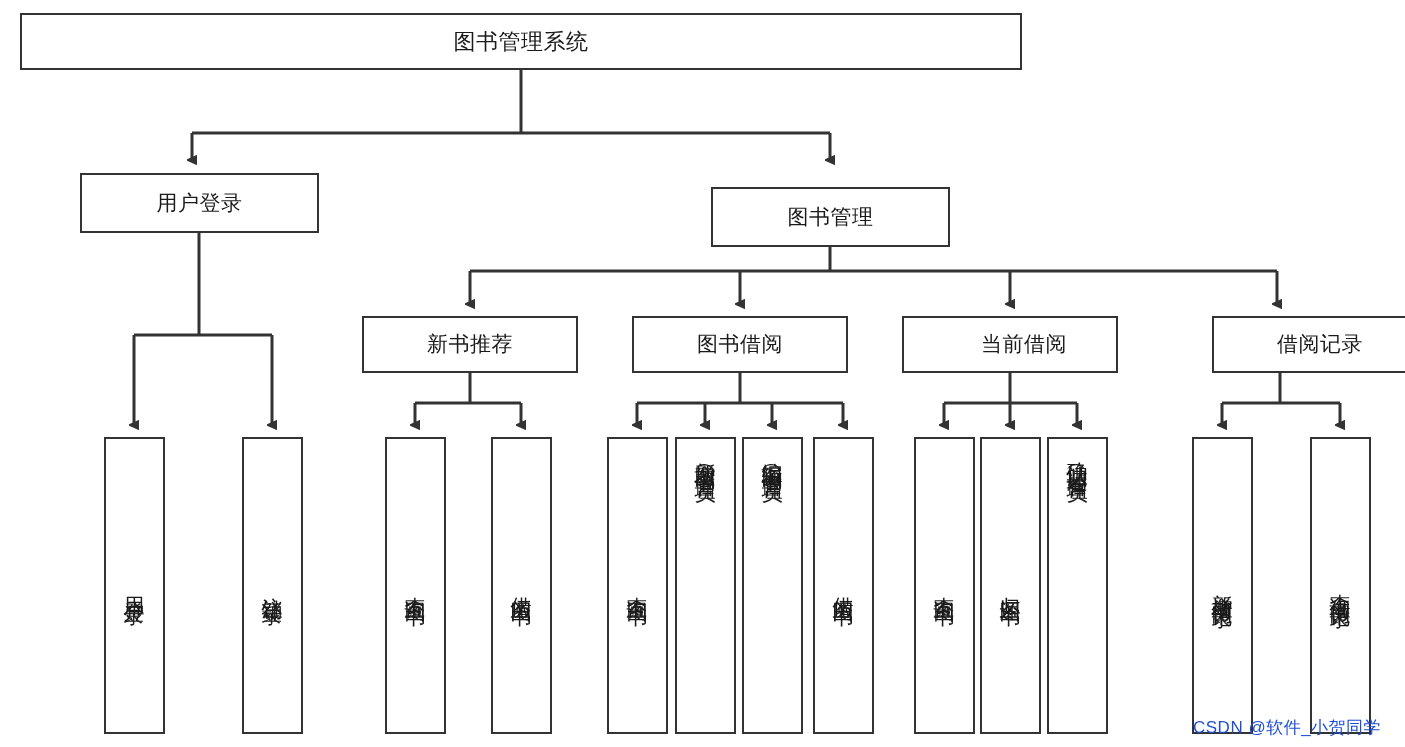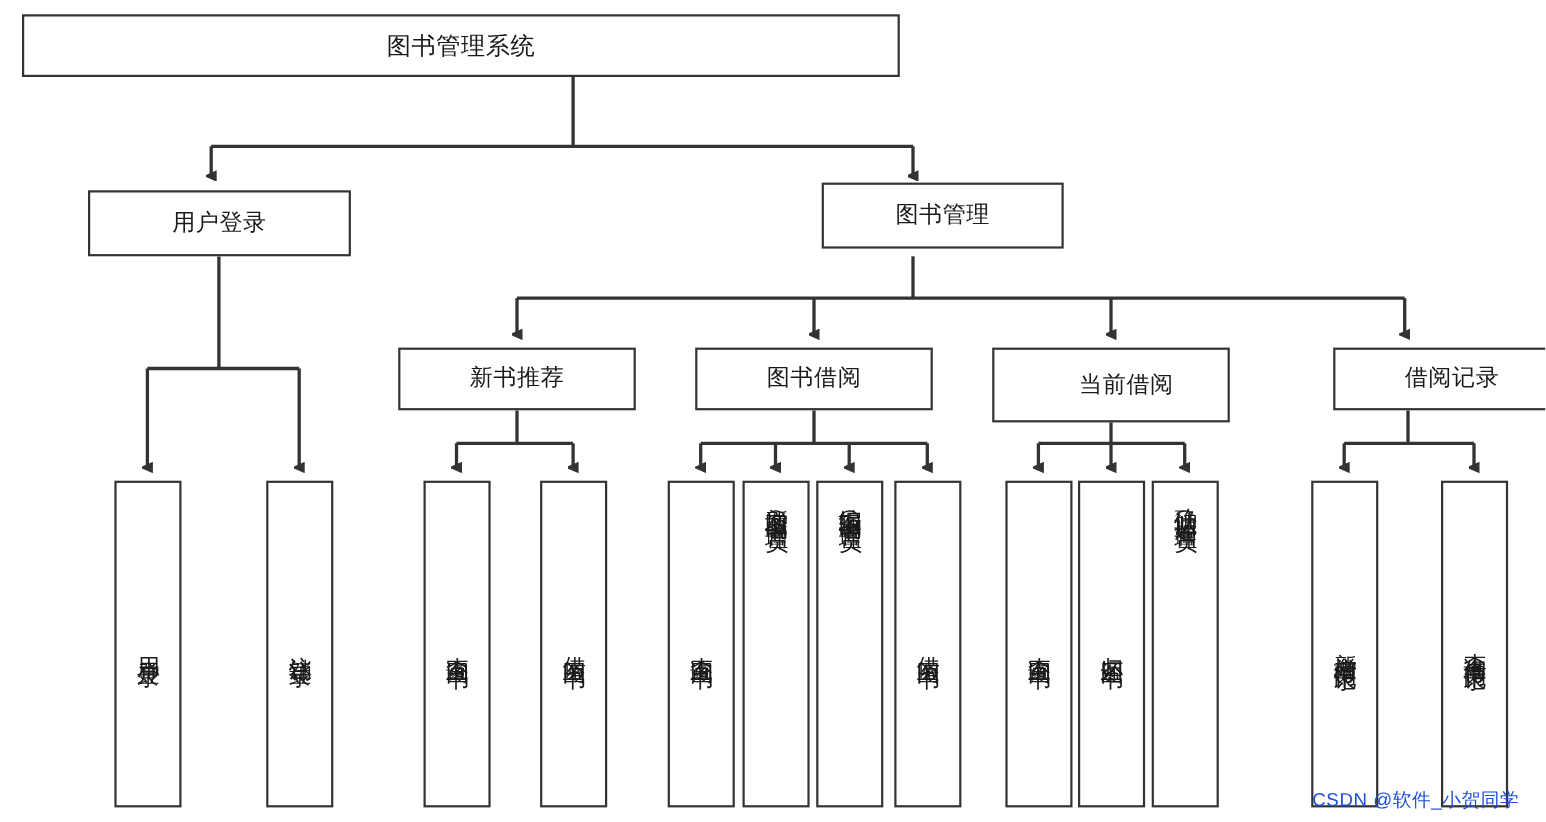--- a/index.html
+++ b/index.html
@@ -124,41 +124,41 @@
       <path d="M 1010 403 L 1010 425" marker-end="url(#arrow)"></path>
       <path d="M 1077 403 L 1077 425" marker-end="url(#arrow)"></path>
 
       <path d="M 1280 373 L 1280 403"></path>
       <path d="M 1222 403 L 1340 403"></path>
       <path d="M 1222 403 L 1222 425" marker-end="url(#arrow)"></path>
       <path d="M 1340 403 L 1340 425" marker-end="url(#arrow)"></path>
     </g>
   </svg>
 
-  <div class="node horiz root" style="left:20px; top:13px; width:798px; height:57px;">
+  <div class="node horiz root" style="left:20px; top:13px; width:1002px; height:57px;">
     <span class="node-label">图书管理系统</span>
   </div>
 
   <div class="node horiz" style="left:80px; top:173px; width:239px; height:60px;">
     <span class="node-label">用户登录</span>
   </div>
 
-  <div class="node horiz" style="left:711px; top:166px; width:220px; height:60px;margin-left:36px;">
+  <div class="node horiz" style="left:711px; top:187px; width:239px; height:60px;">
     <span class="node-label">图书管理</span>
   </div>
 
   <div class="node horiz" style="left:362px; top:316px; width:216px; height:57px;">
     <span class="node-label">新书推荐</span>
   </div>
 
   <div class="node horiz" style="left:632px; top:316px; width:216px; height:57px;">
     <span class="node-label">图书借阅</span>
   </div>
 
-  <div class="node horiz" style="left:902px; top:316px; width:216px; height:68px;padding-left:28px;">
+  <div class="node horiz" style="left:902px; top:316px; width:216px; height:57px;padding-left:28px;">
     <span class="node-label">当前借阅</span>
   </div>
 
   <div class="node horiz" style="left:1172px; top:316px; width:216px; height:57px;margin-left:40px;">
     <span class="node-label">借阅记录</span>
   </div>
 
   <div class="node vert" style="left:104px; top:437px; width:61px; height:297px;">
     <span class="node-label">用户登录</span>
   </div>

